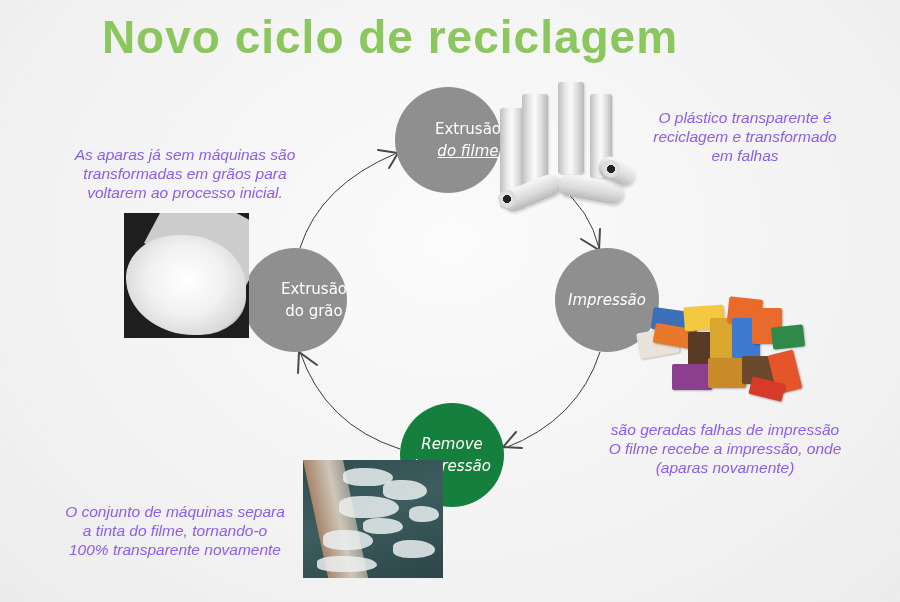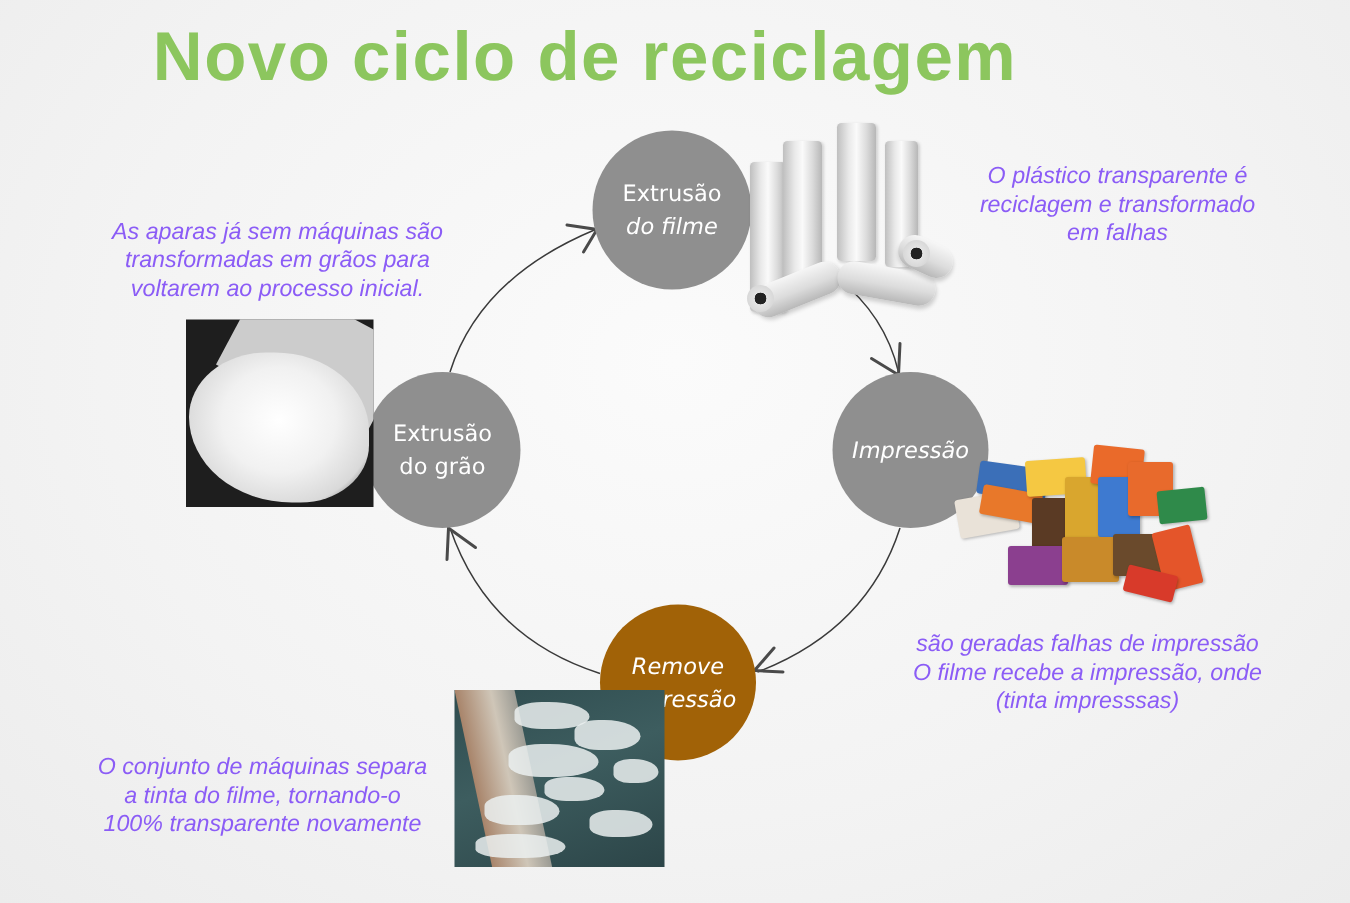--- a/index.html
+++ b/index.html
@@ -15,22 +15,22 @@
     margin: 0;
   }
   .arcs { position: absolute; left: 0; top: 0; }
   .node {
     position: absolute; border-radius: 50%;
     display: flex; align-items: center; justify-content: center; text-align: center;
     color: #ffffff; font-family: "DejaVu Sans", sans-serif;
     font-size: 15px; line-height: 22px; font-style: oblique;
   }
   .node.gray { background: #8f8f8f; }
-  .node.green { background: #a16207; font-style: italic; }
-  .node.upright { font-style: normal; }
+  .node.green { background: #15803d; font-style: italic; }
+  .node.upright { font-style: normal; justify-content: flex-end; }
   .caption {
     position: absolute; text-align: center;
     font-family: "Liberation Sans", sans-serif; font-style: italic;
     font-size: 15.5px; line-height: 19px; color: #8b5cf6;
   }
   .photo { position: absolute; overflow: hidden; }
   
   .roll-v {
     position: absolute; border-radius: 3px;
     background: linear-gradient(90deg, #bfbfbf 0%, #e9e9e9 30%, #fafafa 50%, #dcdcdc 75%, #b7b7b7 100%);
@@ -95,21 +95,21 @@
     <path d="M378,150 L398,153 L389,168"></path>
     <path d="M581,239 L599,250 L600,229"></path>
     <path d="M516,432 L503,447 L522,448"></path>
     <path d="M298,373 L299,352 L317,365"></path>
   </g>
 </svg>
 
 <div class="node gray upright" style="left:395px; top:87px; width:106px; height:106px;">
   <div>
     <div>Extrusão</div>
-    <div style="font-style:oblique;">do filme</div>
+    <div style="font-style:oblique;text-decoration:underline;">do filme</div>
   </div>
 </div>
 
 <div class="node gray" style="left:555px; top:248px; width:104px; height:104px;">
   <div>Impressão</div>
 </div>
 
 <div class="node green" style="left:400px; top:403px; width:104px; height:104px;">
   <div>
     <div>Remove</div>
@@ -126,21 +126,21 @@
 
 <div class="caption" style="left:630px; top:108px; width:230px;">
   <div>O plástico transparente é</div>
   <div>reciclagem e transformado</div>
   <div>em falhas</div>
 </div>
 
 <div class="caption" style="left:590px; top:420px; width:270px;">
   <div>são geradas falhas de impressão</div>
   <div>O filme recebe a impressão, onde</div>
-  <div>(tinta impresssas)</div>
+  <div>(aparas novamente)</div>
 </div>
 
 <div class="caption" style="left:45px; top:502px; width:260px;">
   <div>O conjunto de máquinas separa</div>
   <div>a tinta do filme, tornando-o</div>
   <div>100% transparente novamente</div>
 </div>
 
 <div class="caption" style="left:50px; top:145px; width:270px;">
   <div>As aparas já sem máquinas são</div>

